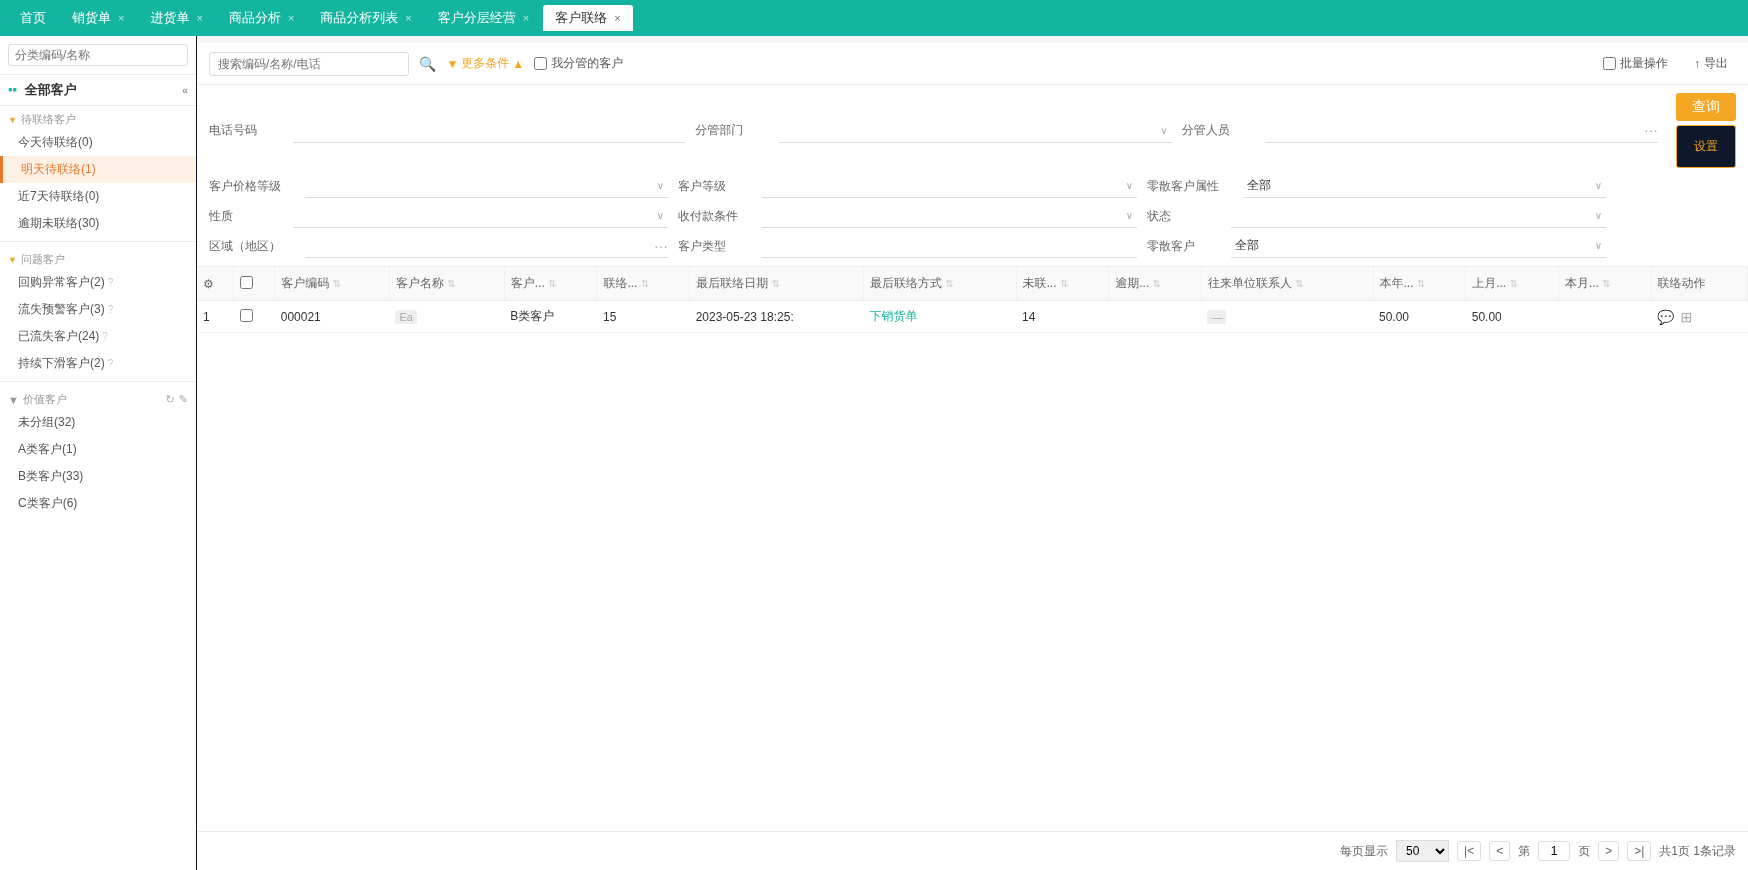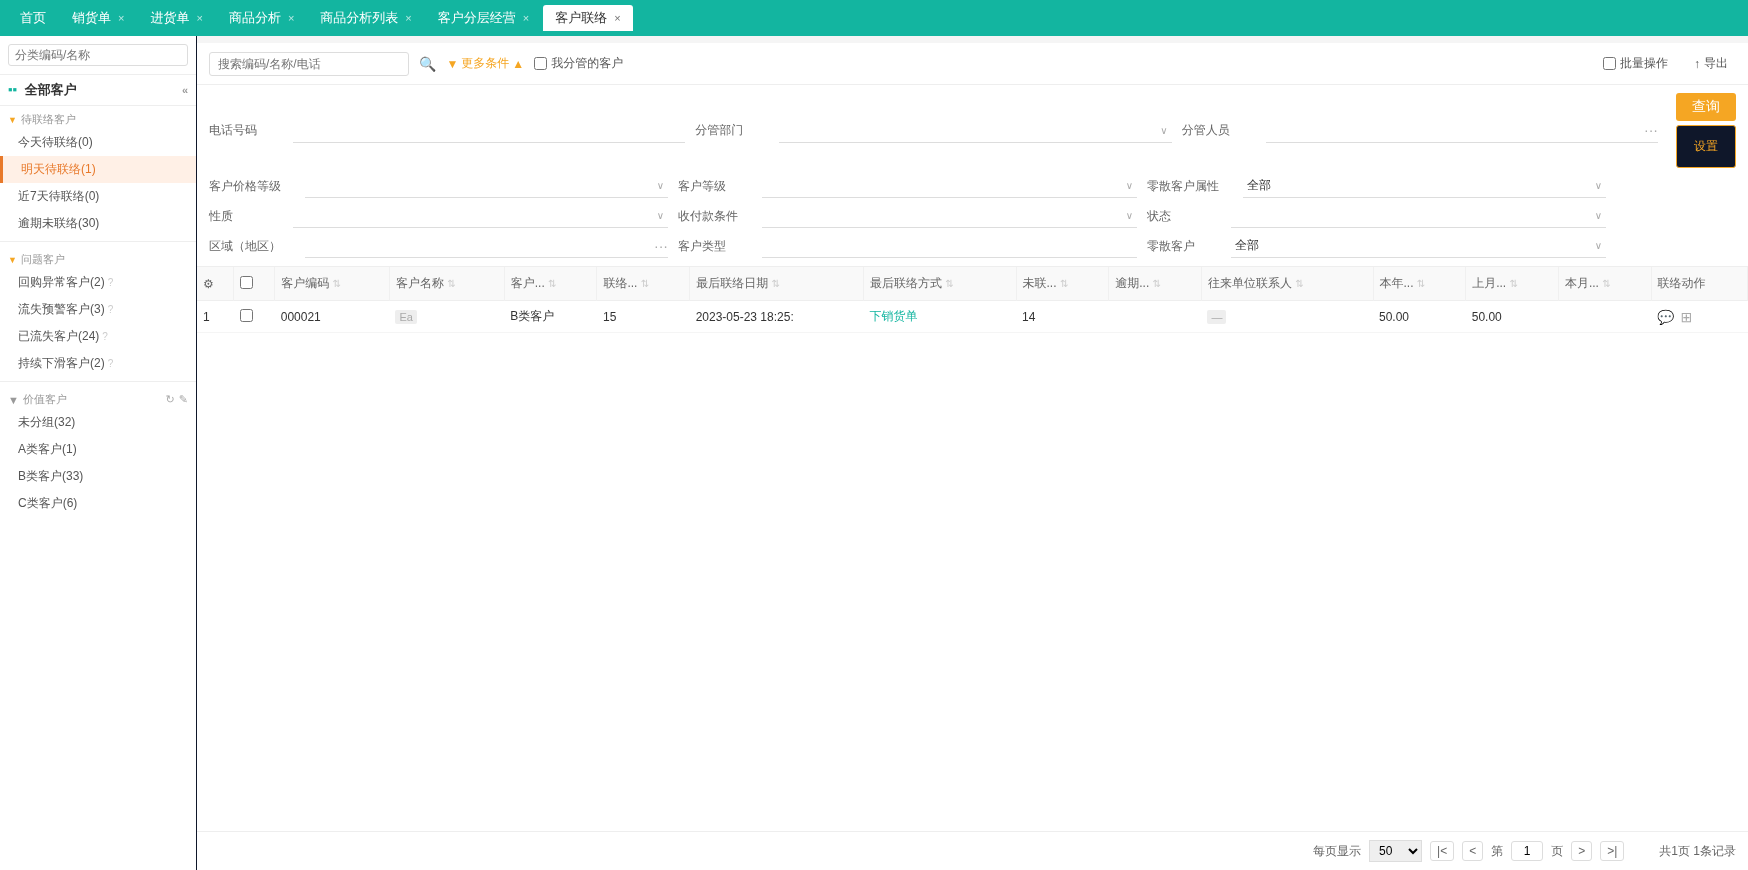--- a/index.html
+++ b/index.html
@@ -314,21 +314,21 @@
     }
     .page-input {
       border: 1px solid #ddd;
       border-radius: 3px;
       padding: 2px 4px;
       width: 32px;
       text-align: center;
       font-size: 12px;
       outline: none;
     }
-    .total-text { color: #666; font-size: 12px; margin-left: 27px; }
+    .total-text { color: #666; font-size: 12px; }
 
     
     ::-webkit-scrollbar { width: 6px; height: 6px; }
     ::-webkit-scrollbar-track { background: #f1f1f1; }
     ::-webkit-scrollbar-thumb { background: #ccc; border-radius: 3px; }
   </style>
 </head>
 <body>
 
 <nav class="top-nav">

